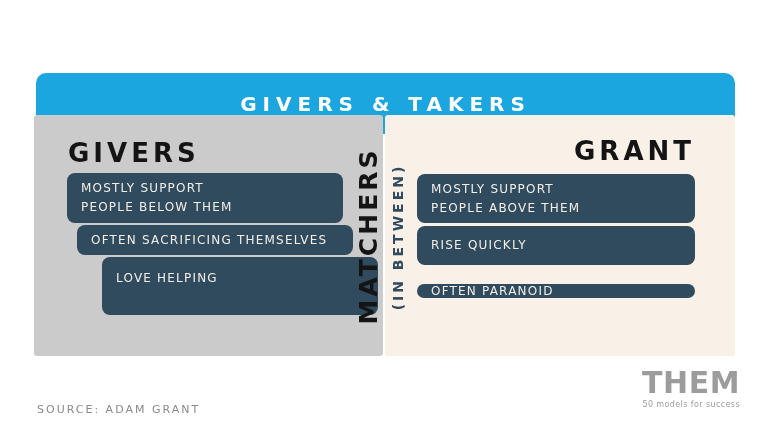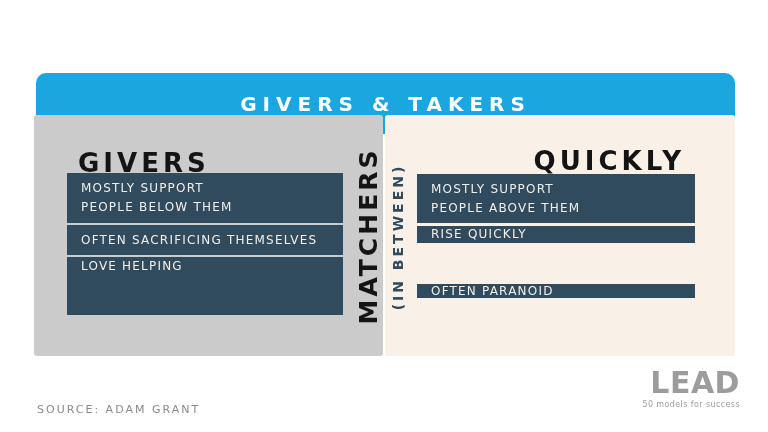--- a/index.html
+++ b/index.html
@@ -17,43 +17,43 @@
   }
   .title-bar h1 {
     margin:0; color:#ffffff; font-size:20px; font-weight:700;
     letter-spacing:6px; white-space:nowrap;
   }
   
   .panel { position:absolute; top:115px; height:241px; border-radius:3px; }
   .panel-givers { left:34px;  width:349px; background:var(--panel-gray,#CBCBCB); }
   .panel-takers { left:385px; width:350px; background:var(--panel-cream,#F9F1E7); }
   .section-heading {
-    position:absolute; margin:10px; color:var(--heading-black,#141414);
+    position:absolute; margin:0; color:var(--heading-black,#141414);
     font-size:26px; font-weight:700; letter-spacing:4px; white-space:nowrap;
   }
   .heading-givers { left:68px; top:138px; }
   .heading-takers { right:73px; top:136px; }
   
   .box {
     position:absolute; box-sizing:border-box;
     background:var(--box-navy,#304A5E);
     color:var(--box-text-white,#F2EFE9);
     font-size:12px; letter-spacing:1.2px; line-height:1.55;
-    border-radius:0; padding:0 14px;
+    border-radius:8px; padding:0 14px;
     display:flex; align-items:center;
     white-space:pre-line;
   }
-  .box-top { align-items:flex-start; padding-top:0; }
+  .box-top { align-items:flex-start; padding-top:12px;margin-left:35px; }
   .bg { left:67px;  width:276px; }
   .bt { left:417px; width:278px; }
   .g1 { top:173px; height:50px; }
-  .g2 { top:225px; height:30px; }
+  .g2 { top:225px; height:30px;margin-left:10px; }
   .g3 { top:257px; height:58px; }
   .t1 { top:174px; height:49px; }
-  .t2 { top:226px; height:17px; }
+  .t2 { top:226px; height:39px; }
   .t3 { top:253px; height:29px; }
   .t4 { top:284px; height:14px; }
   
   .vertical {
     position:absolute; white-space:nowrap;
     transform:translate(-50%,-50%) rotate(-90deg);
   }
   .matchers-label {
     left:368px; top:236px; color:var(--heading-black,#141414);
     font-size:25px; font-weight:700; letter-spacing:3px;
@@ -85,35 +85,35 @@
 <div class="canvas">
 
   <header class="title-bar">
     <h1>GIVERS &amp; TAKERS</h1>
   </header>
 
   <section class="panel panel-givers"></section>
   <section class="panel panel-takers"></section>
 
   <h2 class="section-heading heading-givers">GIVERS</h2>
-  <h2 class="section-heading heading-takers">QUICKLY</h2>
+  <h2 class="section-heading heading-takers">GRANT</h2>
 
   <div class="box bg g1">MOSTLY SUPPORT
 PEOPLE BELOW THEM</div>
   <div class="box bg g2">OFTEN SACRIFICING THEMSELVES</div>
   <div class="box bg g3 box-top">LOVE HELPING</div>
 
   <div class="box bt t1">MOSTLY SUPPORT
 PEOPLE ABOVE THEM</div>
   <div class="box bt t2">RISE QUICKLY</div>
   <div class="box bt t4">OFTEN PARANOID</div>
 
   <div class="vertical matchers-label">MATCHERS</div>
   <div class="vertical matchers-sublabel">(IN BETWEEN)</div>
 
   <div class="source">SOURCE: ADAM GRANT</div>
 
   <div class="logo">
-    <div class="logo-word">LEAD</div>
+    <div class="logo-word">THEM</div>
     <div class="logo-tagline">50 models for success</div>
   </div>
 
 </div>
 
 </body></html>

